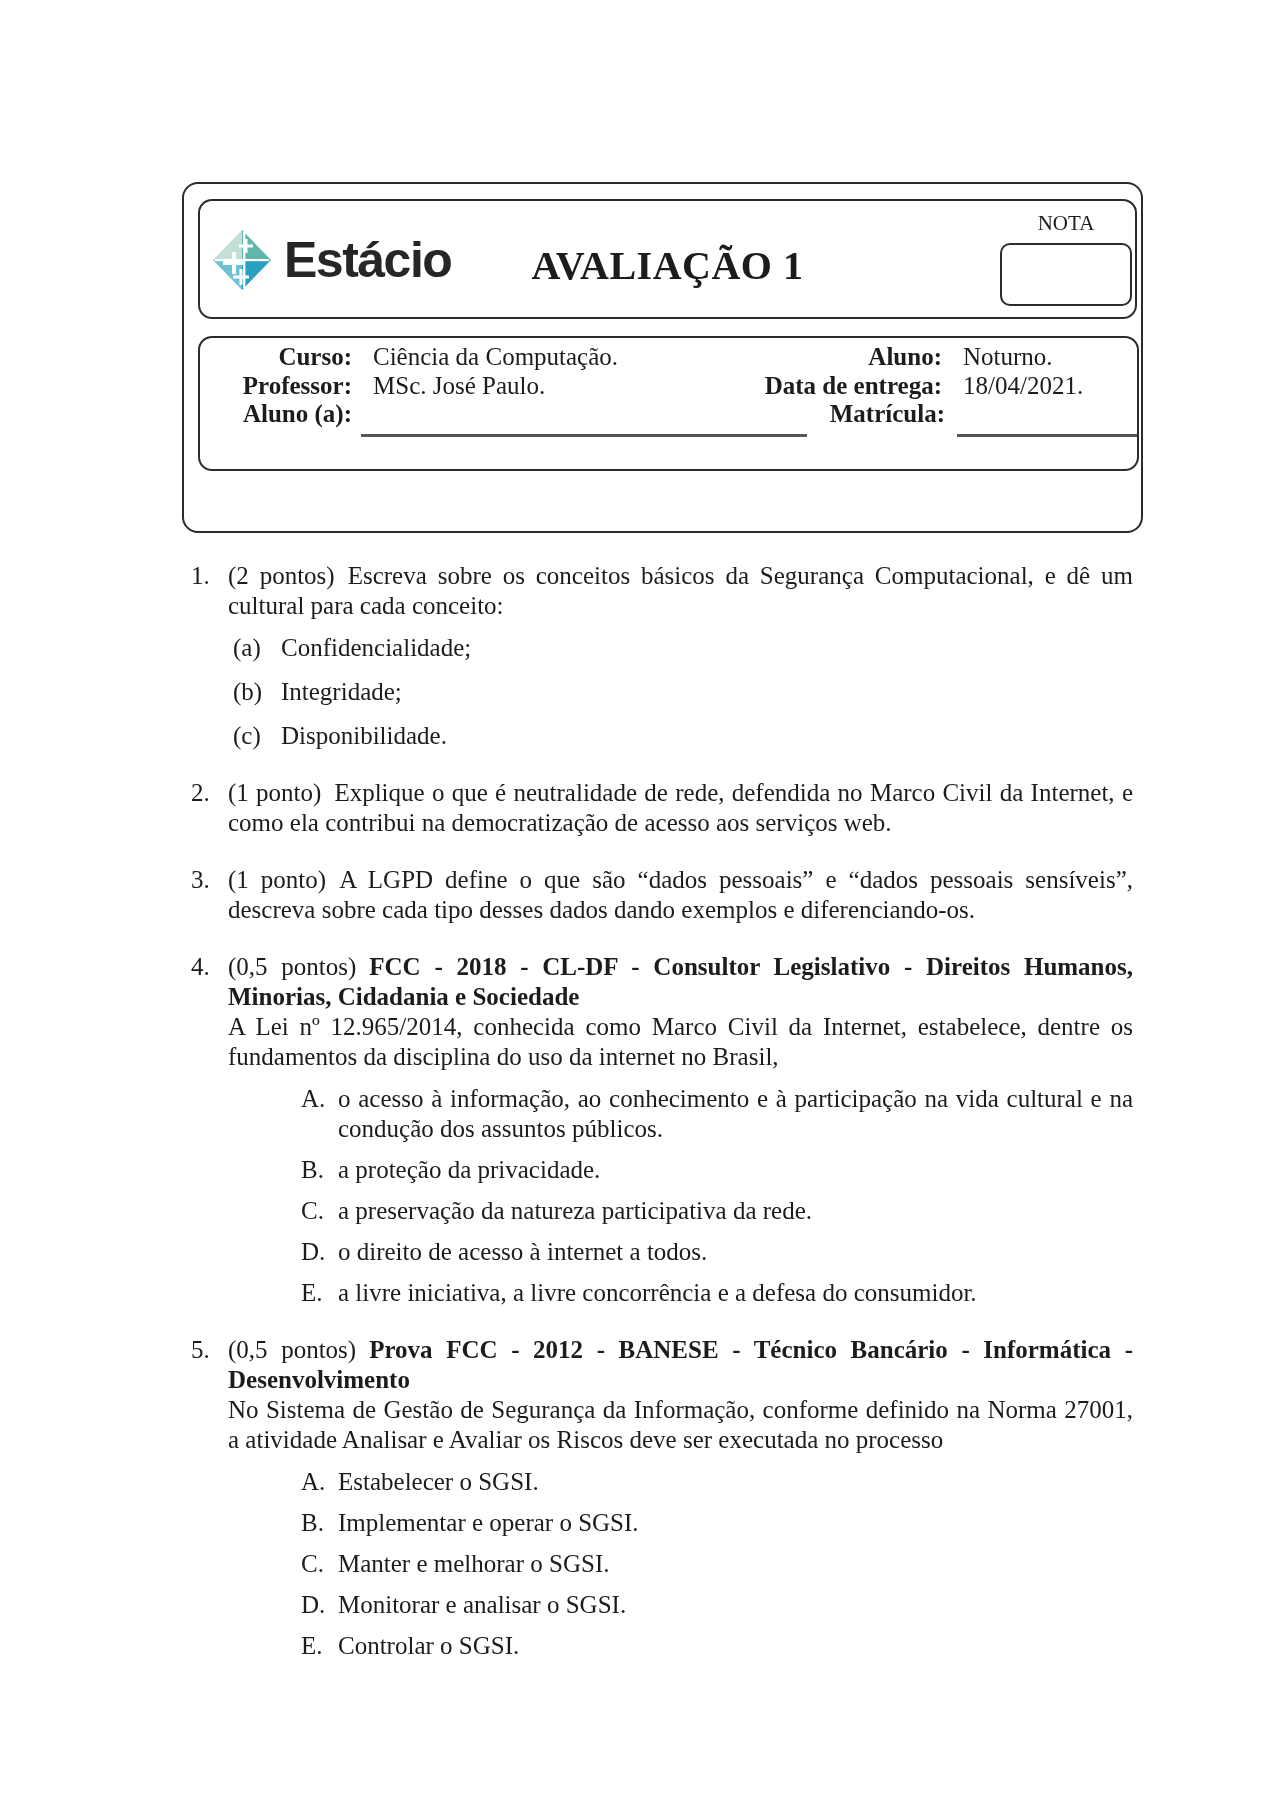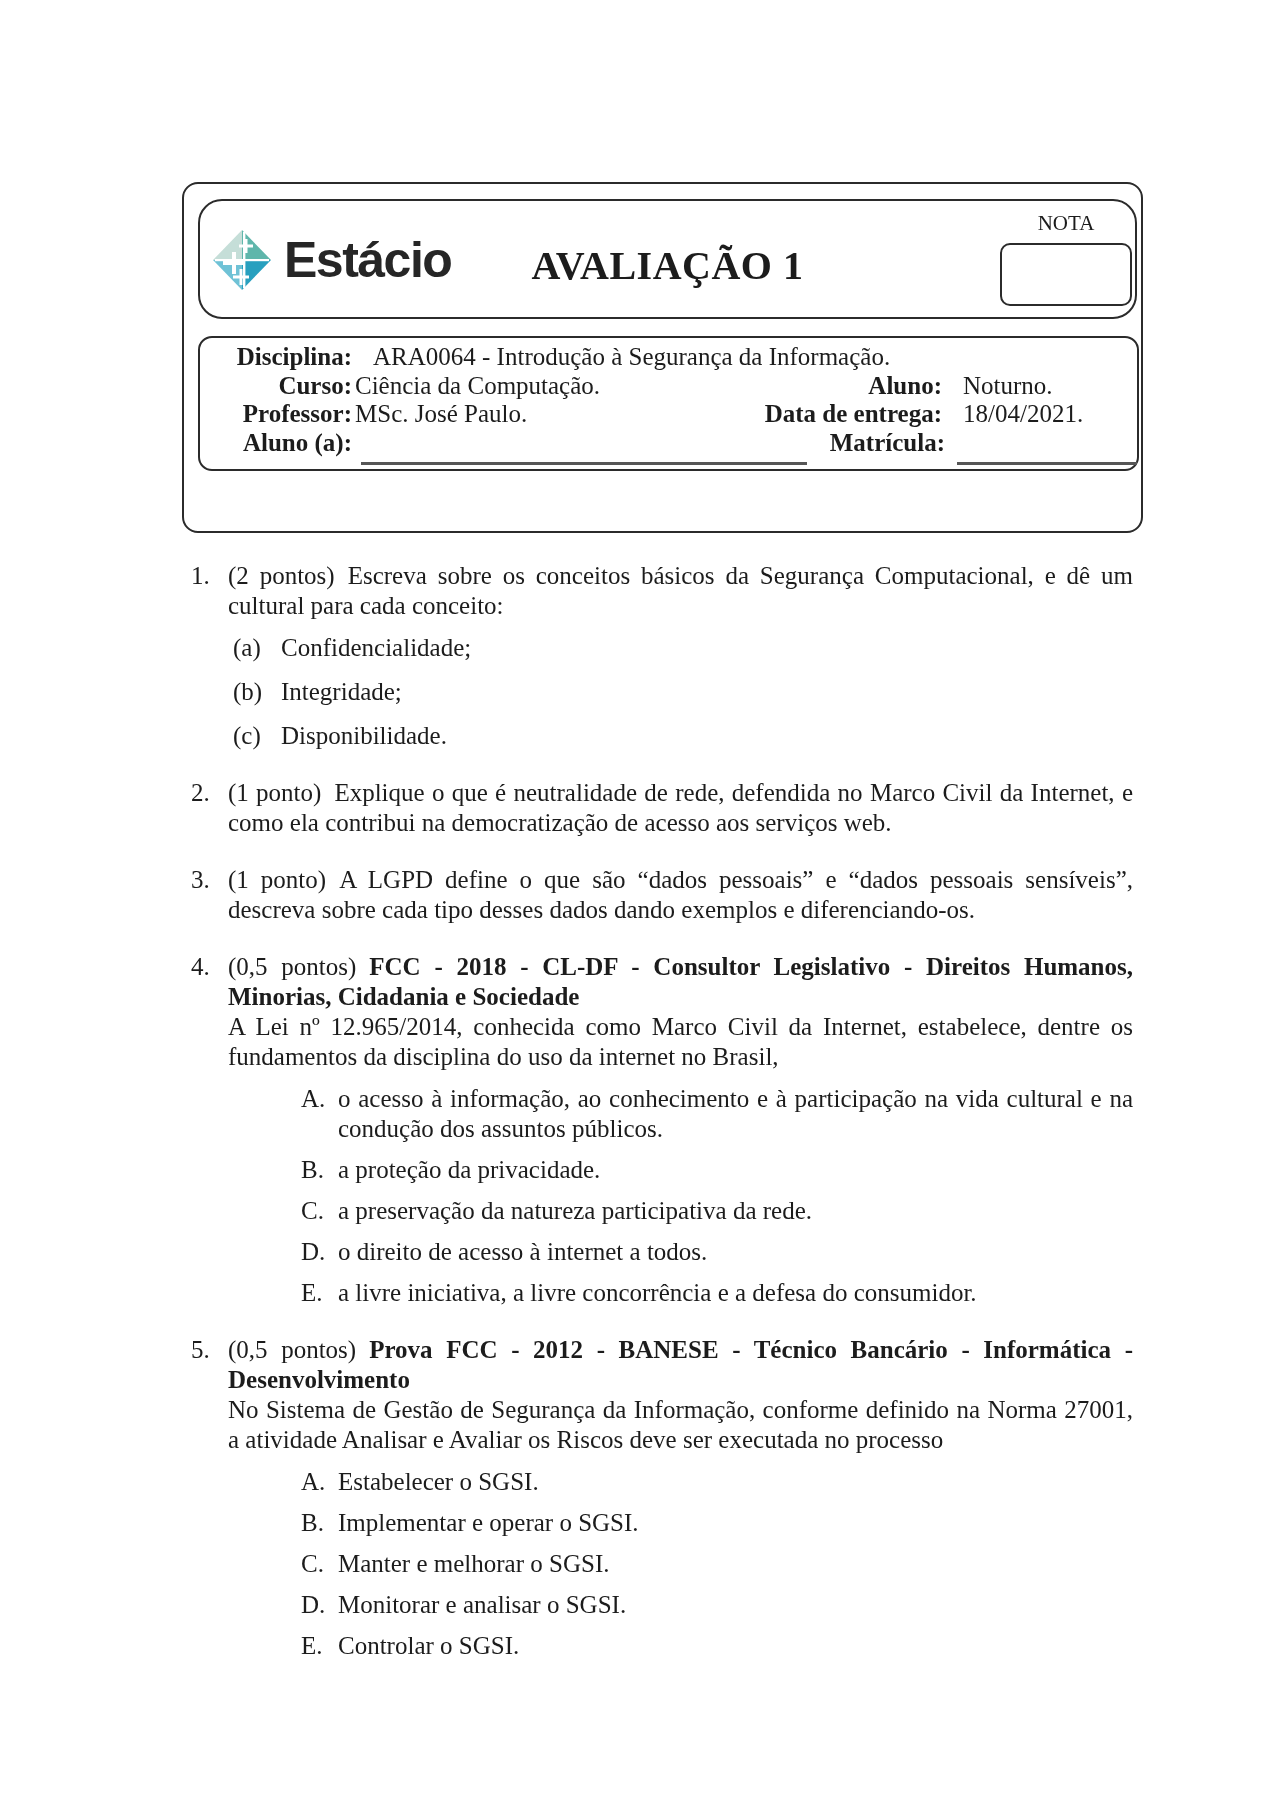--- a/index.html
+++ b/index.html
@@ -9,21 +9,21 @@
     overflow:hidden;
   }
 
   
   .frame {
     position:absolute; left:182px; top:182px; width:961px; height:351px;
     border:2px solid #2b2b2b; border-radius:16px; box-sizing:border-box;
   }
   .hbox {
     position:absolute; left:14px; top:15px; width:939px; height:120px;
-    border:2px solid #2b2b2b; border-radius:24px; box-sizing:border-box;
+    border:2px solid #2b2b2b; border-radius:14px; box-sizing:border-box;
   }
   .logo-row { position:absolute; left:12px; top:24px; height:70px; display:flex; align-items:center; }
   .logo-diamond { width:60px; height:62px; display:block; }
   .wordmark {
     font-family:"Liberation Sans","DejaVu Sans",sans-serif; font-weight:bold;
     font-size:50px; letter-spacing:-1.5px; color:#262626; margin-left:12px; line-height:1;
   }
   .av-title {
     position:absolute; left:0; right:0; top:50%; transform:translateY(-54%);
     text-align:center; font-weight:bold; font-size:40px; letter-spacing:0.5px;margin-top:8px;
@@ -35,21 +35,21 @@
   }
 
   
   .ibox {
     position:absolute; left:14px; top:152px; width:941px; height:135px;
     border:2px solid #2b2b2b; border-radius:14px; box-sizing:border-box;
     padding-top:5px; font-size:25px;
   }
   .irow { display:flex; align-items:baseline; height:28.5px; line-height:28.5px; white-space:nowrap; }
   .ilabel  { flex:0 0 152px; text-align:right; font-weight:bold; }
-  .ival    { margin-left:3px; }
+  .ival    { margin-left:21px; }
   .ival-grow { margin-left:21px; flex:1; }
   .ilabel2 { flex:1; text-align:right; font-weight:bold; }
   .ival2   { flex:0 0 174px; margin-left:21px; }
   .uline   { align-self:flex-end; height:0; border-bottom:3px solid #565656; margin-bottom:-8px; }
   .uline-aluno { flex:0 0 446px; margin-left:9px; }
   .uline-mat   { flex:0 0 180px; margin-left:12px; }
 
   
   .nbox {
     position:absolute; left:14px; top:306px; width:941px; height:32px;
@@ -99,24 +99,20 @@
         </svg>
         <span class="wordmark">Estácio</span>
       </div>
       <div class="av-title">AVALIAÇÃO 1</div>
       <div class="nota-label">NOTA</div>
       <div class="nota-box"></div>
     </div>
 
     <div class="ibox">
       <div class="irow">
-        <span class="ilabel">Disciplina:</span>
-        <span class="ival-grow">ARA0064 - Introdução à Segurança da Informação.</span>
-      </div>
-      <div class="irow">
         <span class="ilabel">Curso:</span>
         <span class="ival">Ciência da Computação.</span>
         <span class="ilabel2">Aluno:</span>
         <span class="ival2">Noturno.</span>
       </div>
       <div class="irow">
         <span class="ilabel">Professor:</span>
         <span class="ival">MSc. José Paulo.</span>
         <span class="ilabel2">Data de entrega:</span>
         <span class="ival2">18/04/2021.</span>

